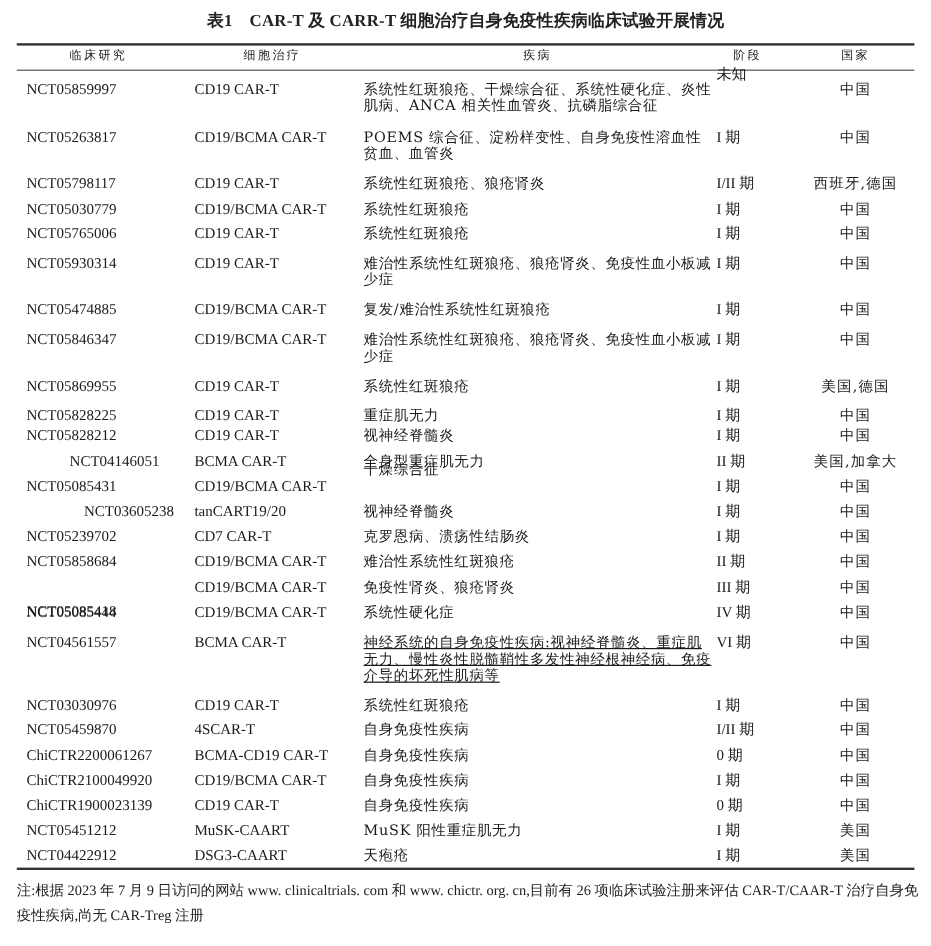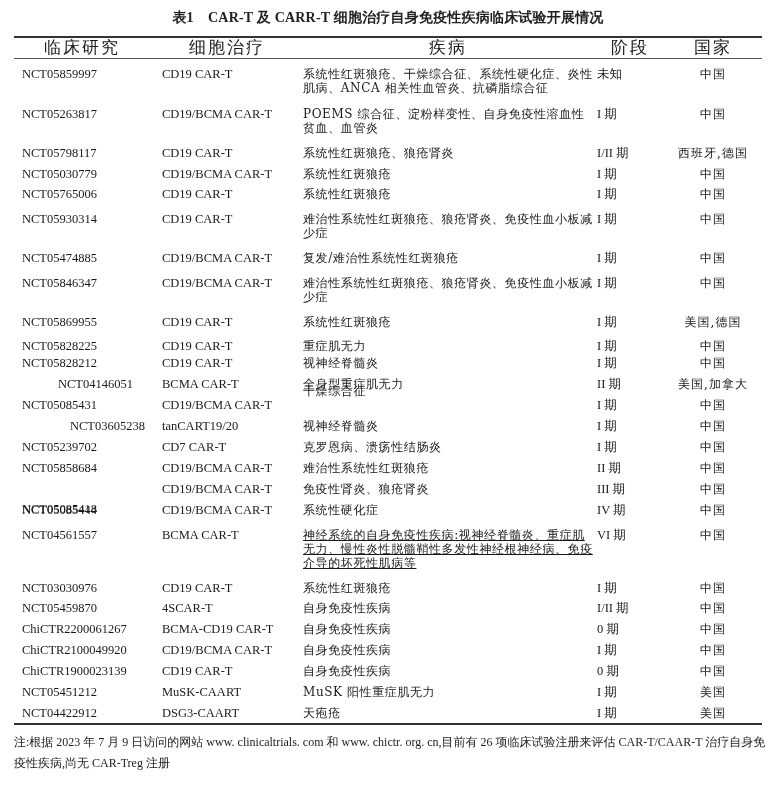--- a/index.html
+++ b/index.html
@@ -58,21 +58,21 @@
       white-space: nowrap;
     }
     .c1 { left: 22px; font-family: "Liberation Serif", serif; }
     .c2 { left: 162px; font-family: "Liberation Serif", serif; }
     .c3 { left: 303px; width: 290px; white-space: normal; font-family: "DejaVu Serif", "Liberation Serif", serif; font-size: 12px; letter-spacing: 0.6px; }
     .c4 { left: 597px; font-family: "Liberation Serif", "DejaVu Serif", serif; }
     .c5 { left: 665px; width: 96px; text-align: center; font-family: "DejaVu Serif", serif; font-size: 12px; letter-spacing: 1px; }
     .hdr {
       position: absolute;
       top: 40px;
-      font-size: 17px;
+      font-size: 10px;
       line-height: 14px;
       letter-spacing: 2px;
       font-family: "DejaVu Serif", serif;
       text-align: center;
     }
     .h1 { left: 22px; width: 120px; }
     .h2 { left: 162px; width: 130px; }
     .h3 { left: 303px; width: 290px; }
     .h4 { left: 597px; width: 68px; text-align: left; padding-left: 14px; box-sizing: border-box;}
     .h5 { left: 665px; width: 96px; }
@@ -100,21 +100,21 @@
 <div class="hdr h4">阶段</div>
 <div class="hdr h5">国家</div>
 
 <div class="rule-head"></div>
 
 <div id="rows">
     <div>
       <div class="cell c1" style="top: 67px;">NCT05859997</div>
       <div class="cell c2" style="top: 67px;">CD19 CAR-T</div>
       <div class="cell c3" style="top: 67px;">系统性红斑狼疮、干燥综合征、系统性硬化症、炎性肌病、ANCA 相关性血管炎、抗磷脂综合征</div>
-      <div class="cell c4" style="top: 67px;">未知</div>
+      <div class="cell c4" style="top: 55px;">未知</div>
       <div class="cell c5" style="top: 67px;">中国</div>
     </div>
     <div>
       <div class="cell c1" style="top: 107px;">NCT05263817</div>
       <div class="cell c2" style="top: 107px;">CD19/BCMA CAR-T</div>
       <div class="cell c3" style="top: 107px;">POEMS 综合征、淀粉样变性、自身免疫性溶血性贫血、血管炎</div>
       <div class="cell c4" style="top: 107px;">I 期</div>
       <div class="cell c5" style="top: 107px;">中国</div>
     </div>
     <div>

